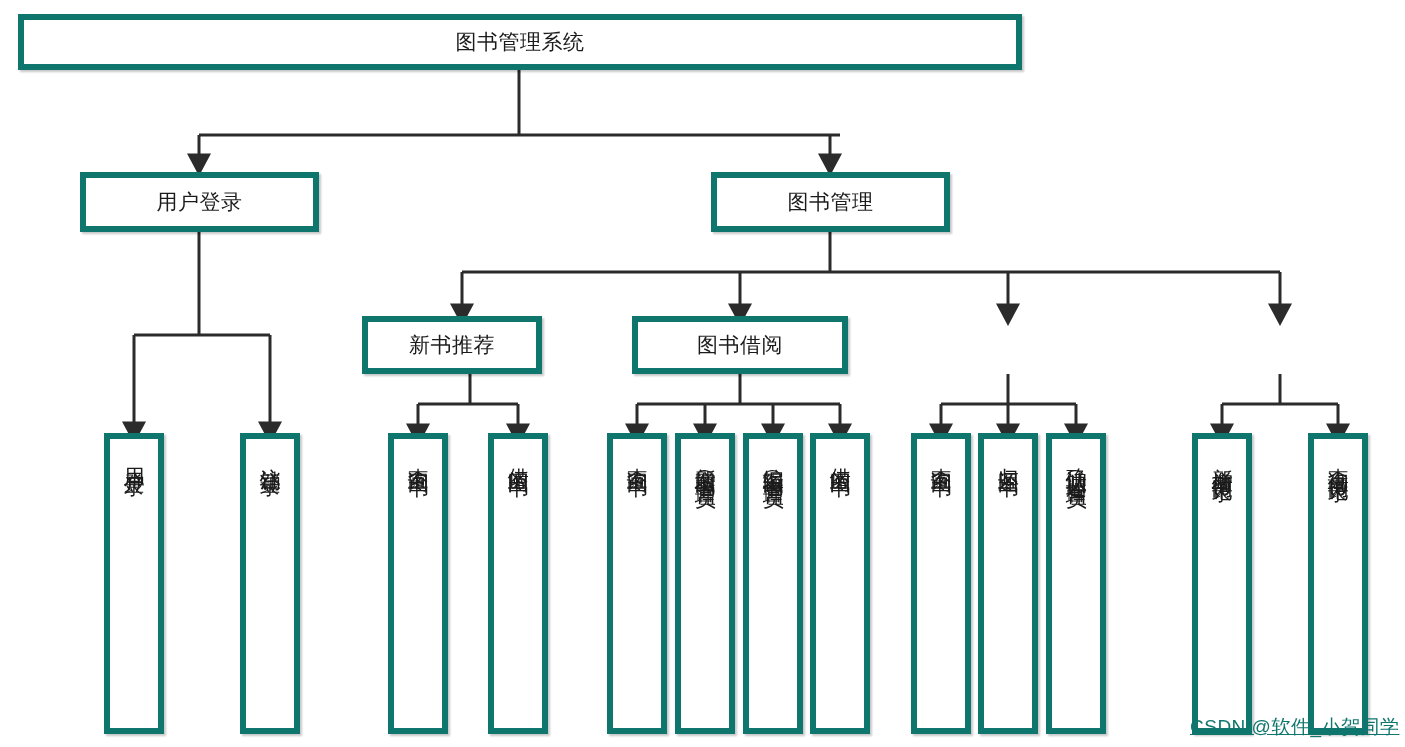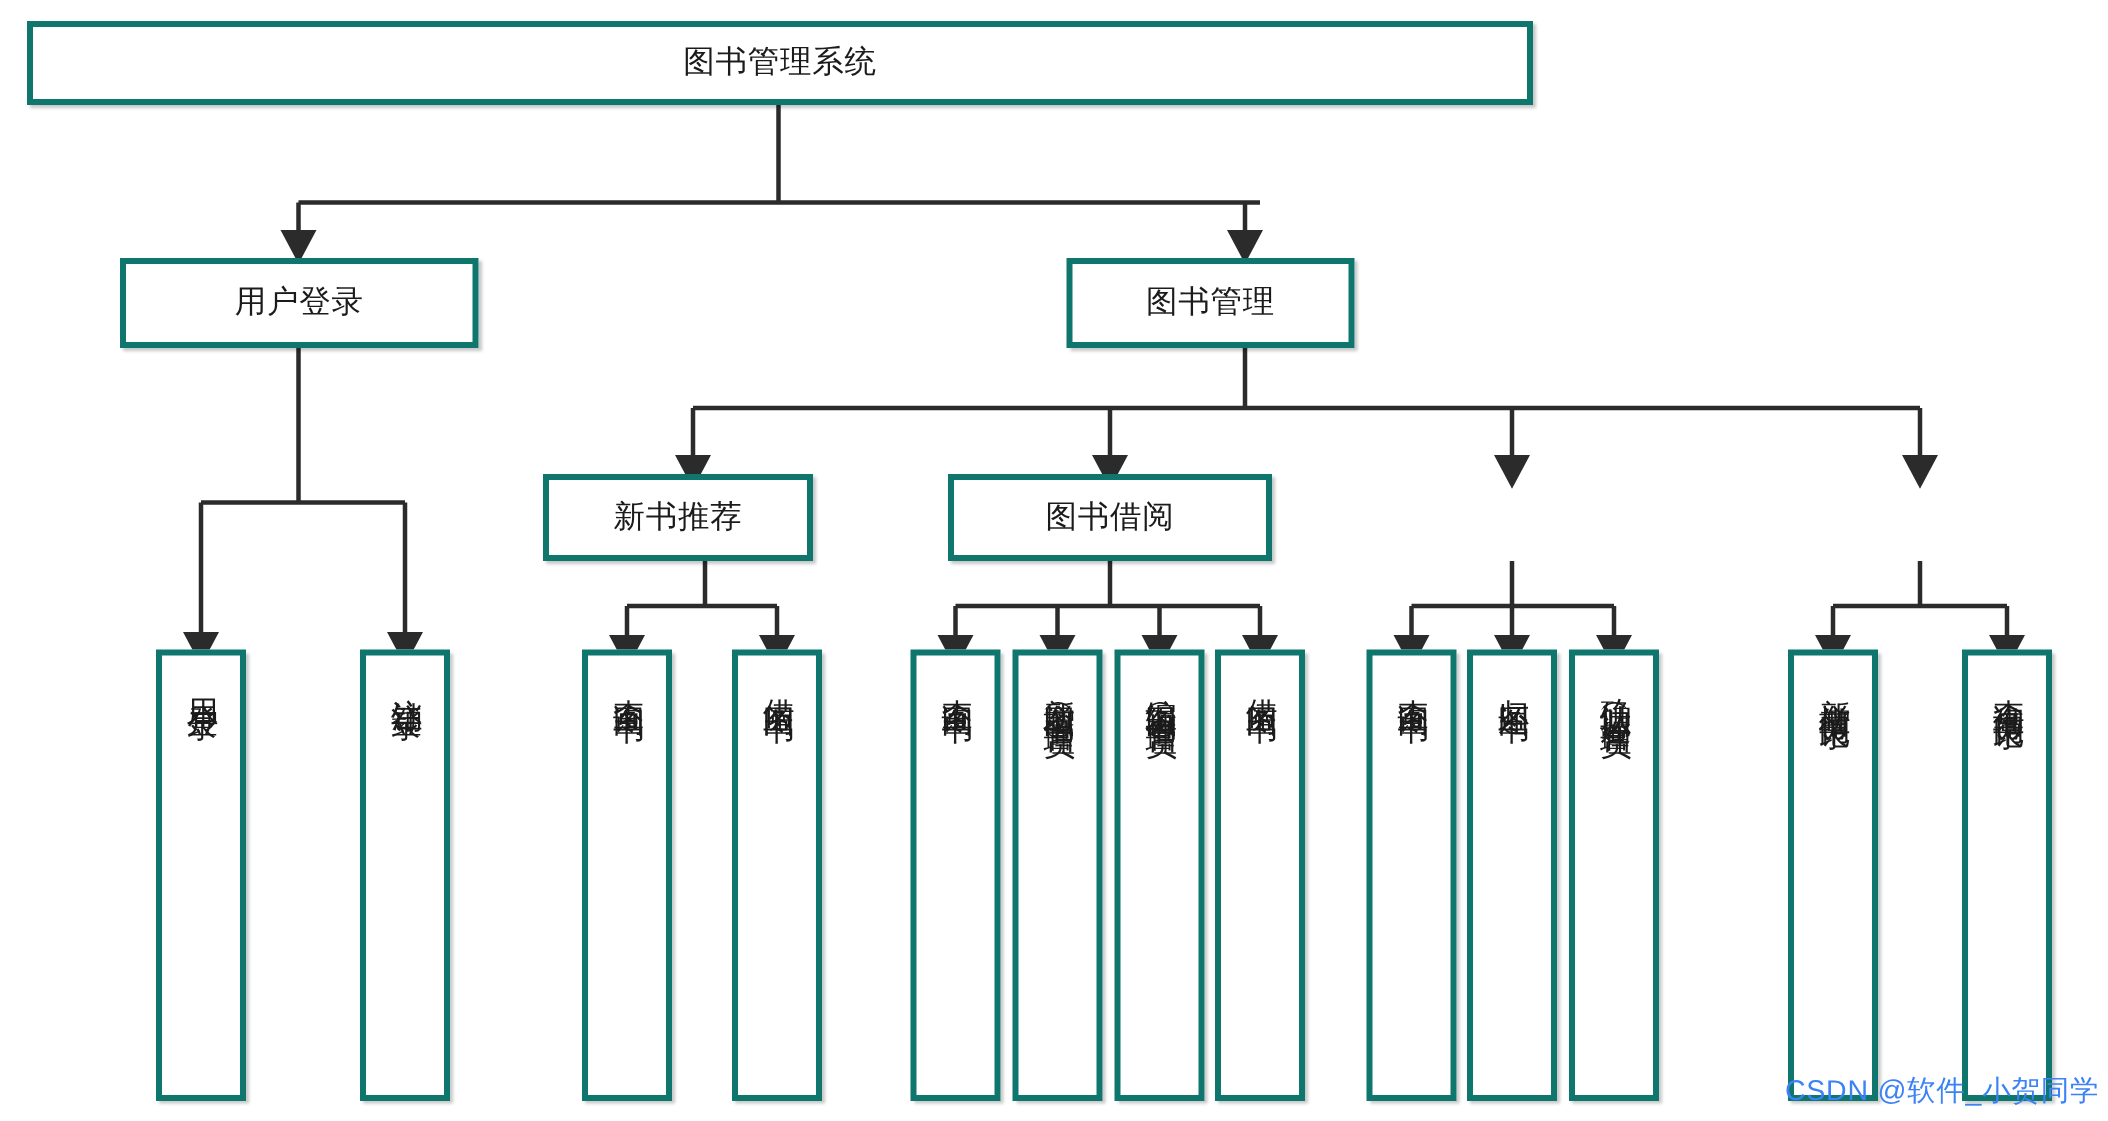--- a/index.html
+++ b/index.html
@@ -22,21 +22,21 @@
     position: absolute;
     left: 0;
     top: 0;
     width: 1405px;
     height: 747px;
     pointer-events: none;
   }
   .node {
     position: absolute;
     box-sizing: border-box;
-    border: 4px solid #0f766e;
+    border: 6px solid #0f766e;
     background: #ffffff;
     display: flex;
     align-items: center;
     justify-content: center;
     box-shadow: 2px 2px 2px rgba(0,0,0,0.22);
   }
   .node-label {
     font-size: 21px;
     line-height: 1.25;
     letter-spacing: 0.5px;
@@ -53,23 +53,24 @@
     writing-mode: vertical-rl;
     text-orientation: upright;
     font-size: 21px;
     line-height: 1.35;
     letter-spacing: 3px;
     white-space: nowrap;
   }
   .watermark {
     position: absolute;
     font-size: 19px;
-    color: #3b82f6;
+    color: #0f766e;
     letter-spacing: 0.5px;
     white-space: nowrap;
+    text-decoration: underline;
   }
 </style>
 </head>
 <body>
 
 <div id="canvas">
 
   <svg id="wires" viewBox="0 0 1405 747">
     <defs>
       <marker id="arrow" markerWidth="10" markerHeight="10" refX="2.2" refY="4" orient="auto" markerUnits="strokeWidth">
@@ -120,21 +121,21 @@
     </g>
   </svg>
 
   <div class="node" style="left:18px; top:14px; width:1004px; height:56px;">
     <span class="node-label">图书管理系统</span>
   </div>
 
   <div class="node" style="left:80px; top:172px; width:239px; height:60px;">
     <span class="node-label">用户登录</span>
   </div>
-  <div class="node" style="left:711px; top:172px; width:192px; height:60px;">
+  <div class="node" style="left:711px; top:172px; width:239px; height:60px;">
     <span class="node-label">图书管理</span>
   </div>
 
   <div class="node" style="left:362px; top:316px; width:180px; height:58px;">
     <span class="node-label">新书推荐</span>
   </div>
   <div class="node" style="left:632px; top:316px; width:216px; height:58px;justify-content:center;">
     <span class="node-label">图书借阅</span>
   </div>
 

